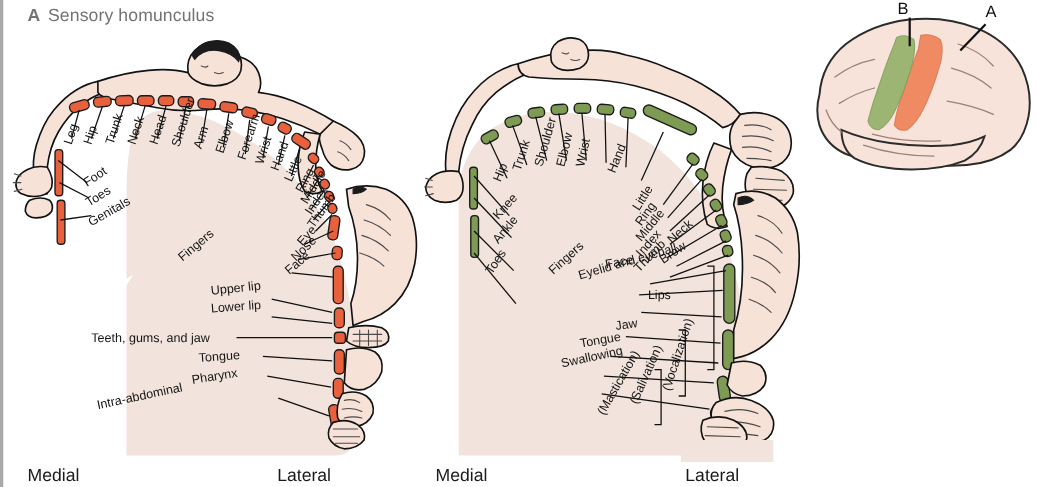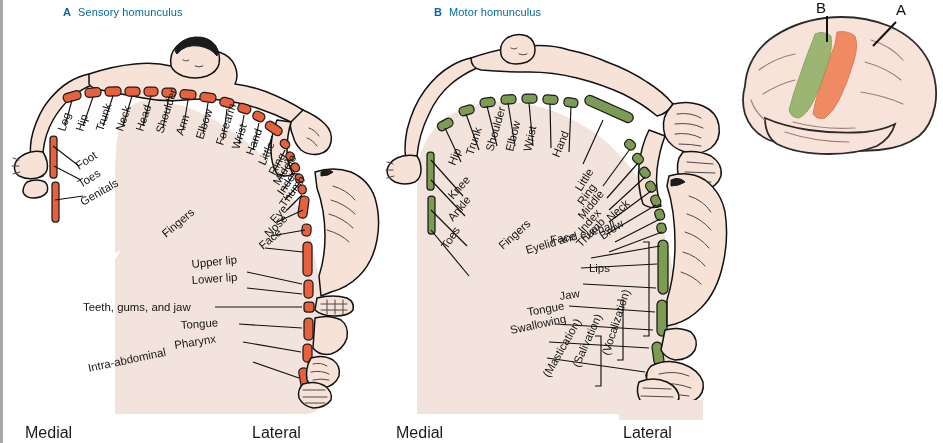--- a/index.html
+++ b/index.html
@@ -12,25 +12,24 @@
     position:relative;
     width:943px;
     height:443px;
     background:#ffffff;
     overflow:hidden;
     border-left:3px solid #a9a9a9;
     box-sizing:border-box;
   }
   .panel-head{
     position:absolute;
-    font-size:11px;
-    color:#0369a1;
+    font-size:16px;
+    color:#737373;
     letter-spacing:.1px;
     white-space:nowrap;
-    margin-left:38px;
   }
   .panel-head .ltr{ font-weight:bold; margin-right:7px; }
   #headA{ left:22px; top:6px; }
   #headB{ left:393px; top:6px; }
 
   .axis-lbl{
     position:absolute;
     font-size:16px;
     color:#1a1a1a;
     white-space:nowrap;
@@ -72,23 +71,20 @@
   .stripB{ fill:#9DB573; stroke:#7e9a55; stroke-width:.8; }
   .ptr{ stroke:#101010; stroke-width:2; fill:none; }
 </style>
 </head>
 <body>
 
 <div id="figure">
 
   <div class="panel-head" id="headA">
     <span class="ltr">A</span><span>Sensory homunculus</span>
-  </div>
-  <div class="panel-head" id="headB">
-    <span class="ltr">B</span><span>Motor homunculus</span>
   </div>
 
   <div class="axis-lbl" id="medA">Medial</div>
   <div class="axis-lbl" id="latA">Lateral</div>
   <div class="axis-lbl" id="medB">Medial</div>
   <div class="axis-lbl" id="latB">Lateral</div>
 
   <svg class="svg-layer" width="943" height="443" viewBox="0 0 943 443">
 
     <g>

